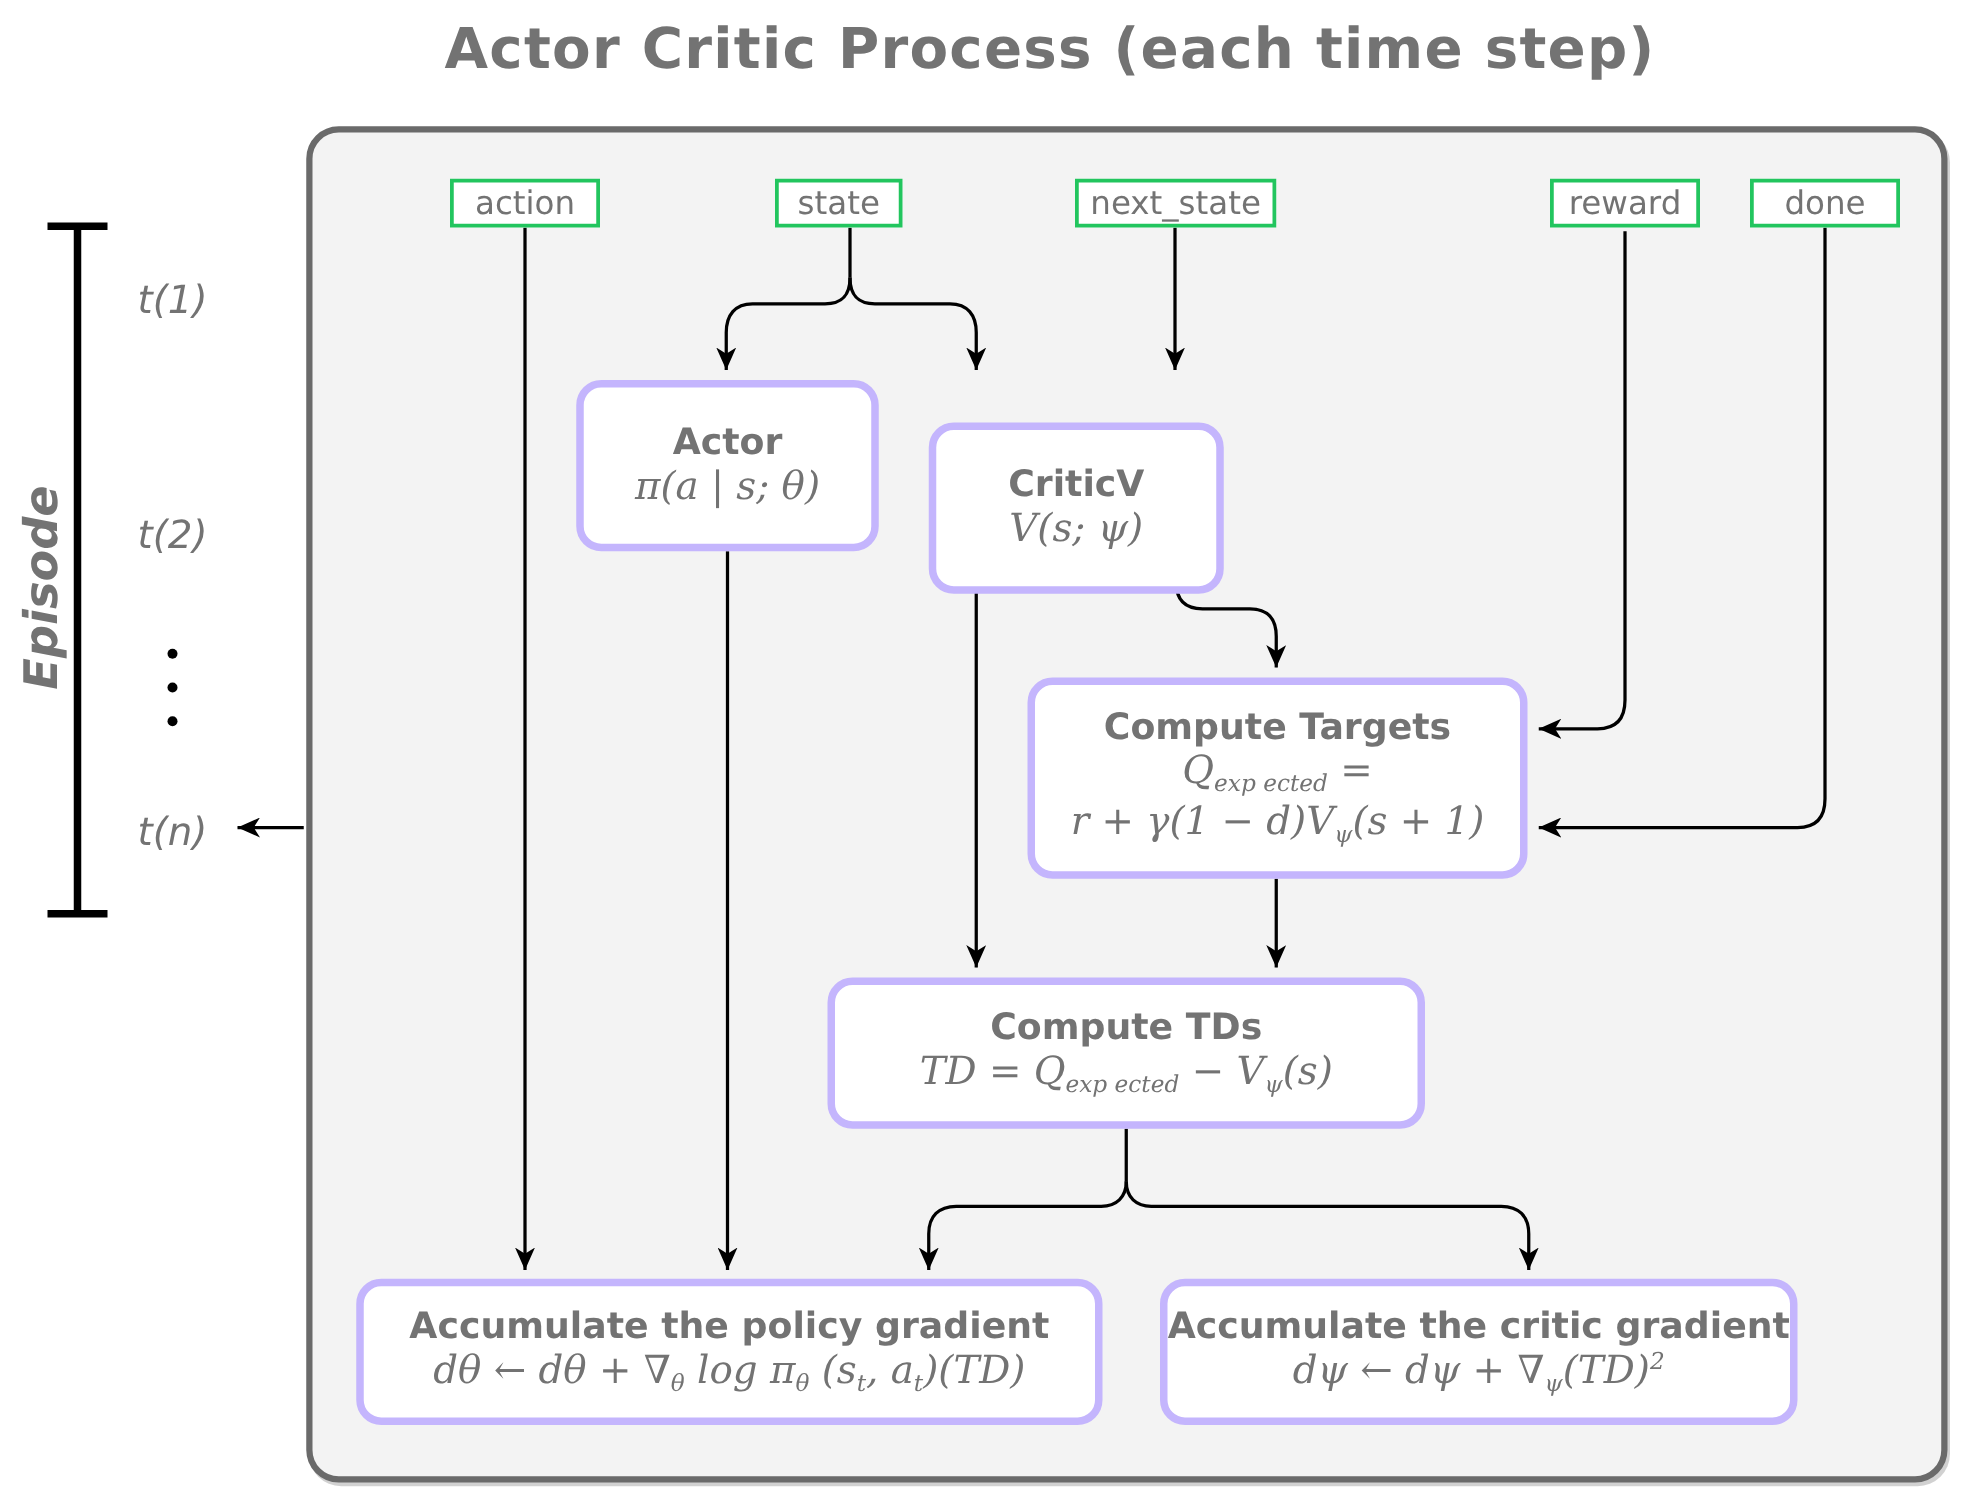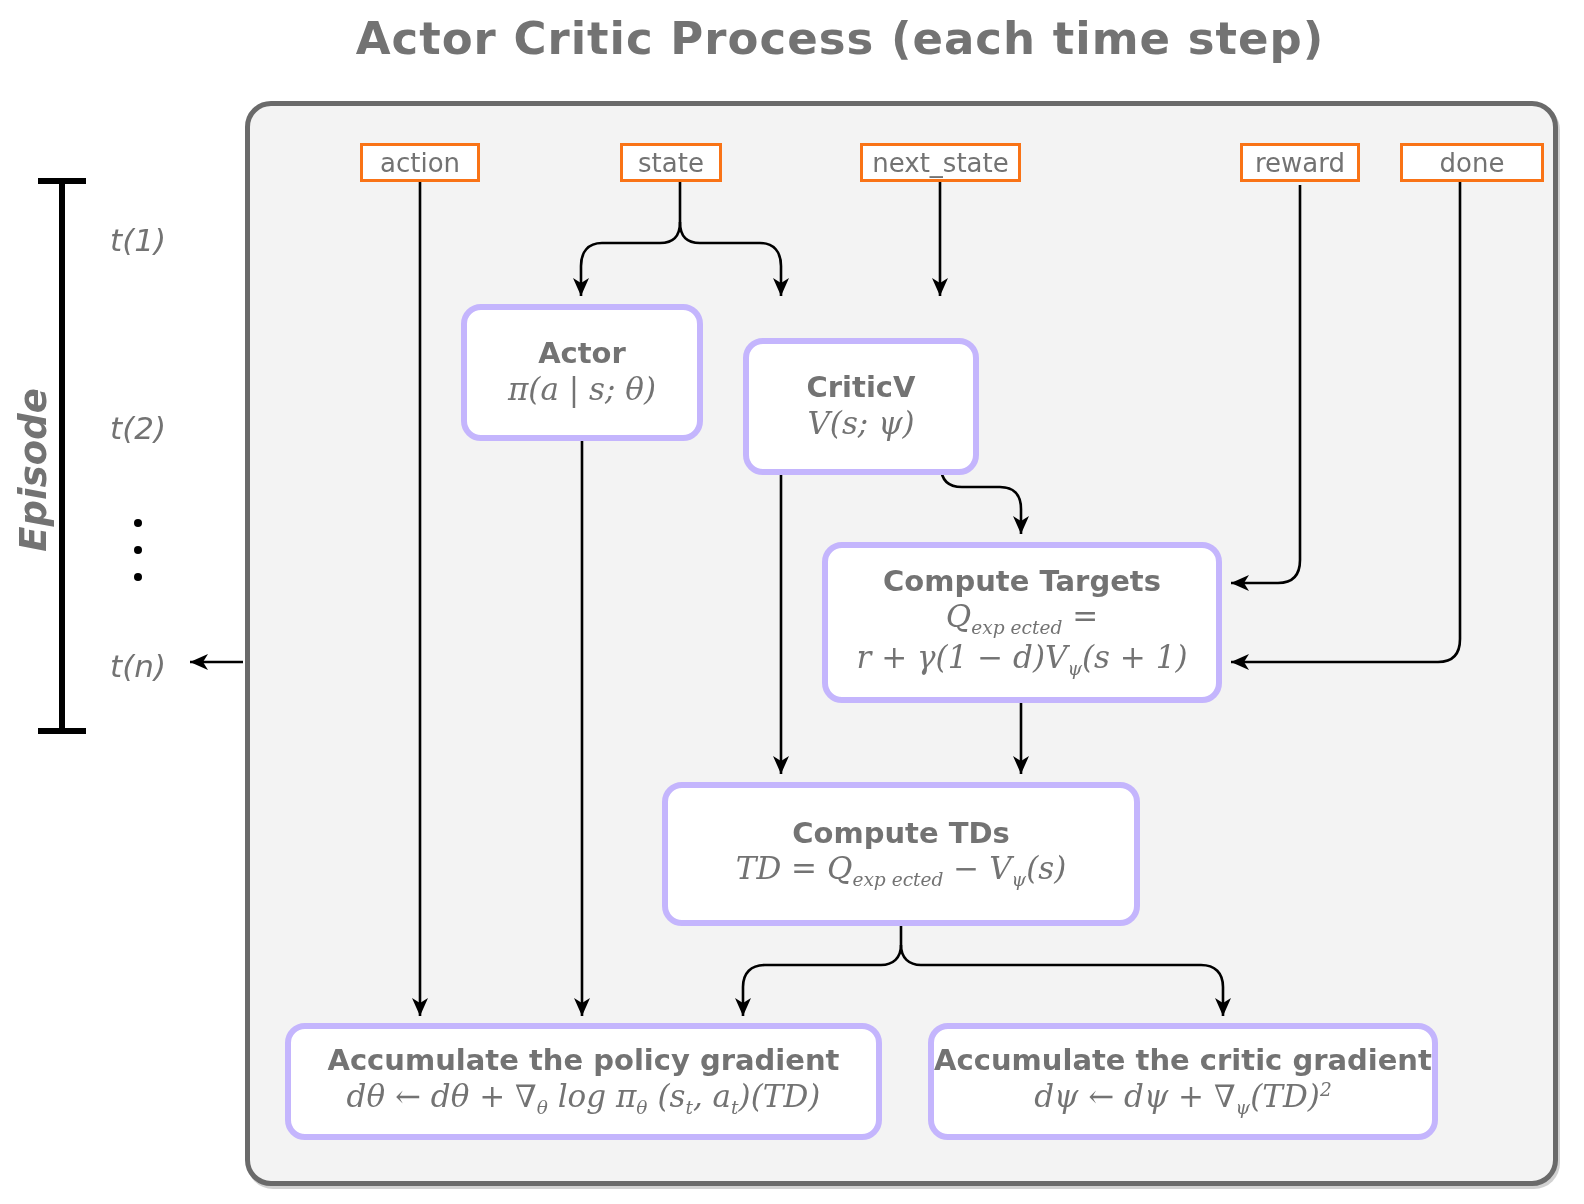--- a/index.html
+++ b/index.html
@@ -9,21 +9,21 @@
 
   
   #title{left:140px;top:12px;width:1400px;text-align:center;font-size:45px;font-weight:bold;letter-spacing:1px;}
 
   
   #panel{left:245px;top:101px;width:1313px;height:1085px;background:#f3f3f3;
          border:5px solid #6a6a6a;border-radius:26px;box-sizing:border-box;
          box-shadow:2px 3px 0 rgba(0,0,0,0.18);}
 
   
-  .inbox{height:39px;background:#ffffff;border:3px solid #f97316;box-sizing:border-box;
+  .inbox{height:39px;background:#ffffff;border:3px solid #22c55e;box-sizing:border-box;
          display:flex;align-items:center;justify-content:center;font-size:26px;z-index:3;}
 
   
   .pbox{background:#ffffff;border:6px solid #c4b5fd;border-radius:20px;box-sizing:border-box;
         display:flex;flex-direction:column;align-items:center;justify-content:center;z-index:3;}
   .pbox .hd{font-weight:bold;font-size:29px;line-height:1.15;}
   .pbox .fm{font-family:"DejaVu Serif",serif;font-style:italic;font-size:31px;line-height:1.2;}
   .fm .sub{font-size:0.6em;vertical-align:-0.35em;}
   .fm .sup{font-size:0.6em;vertical-align:0.6em;}
 
@@ -87,41 +87,41 @@
     </div>
   <div class="abs inbox" style="left:620px;top:143px;width:102px;">
     <span>state</span>
     </div>
   <div class="abs inbox" style="left:860px;top:143px;width:161px;">
     <span>next_state</span>
     </div>
   <div class="abs inbox" style="left:1240px;top:143px;width:120px;">
     <span>reward</span>
     </div>
-  <div class="abs inbox" style="left:1400px;top:143px;width:144px;">
+  <div class="abs inbox" style="left:1400px;top:143px;width:120px;">
     <span>done</span>
     </div>
 
   <div class="abs pbox" style="left:461px;top:304px;width:242px;height:137px;">
     <div class="hd">Actor</div>
     <div class="fm">π(a | s; θ)</div>
   </div>
 
   <div class="abs pbox" style="left:743px;top:304px;width:236px;height:137px;margin-top:34px;">
     <div class="hd">CriticV</div>
     <div class="fm">V(s; ψ)</div>
   </div>
 
   <div class="abs pbox" style="left:822px;top:542px;width:400px;height:161px;">
     <div class="hd">Compute Targets</div>
     <div class="fm"><span>Q</span><span class="sub">exp ected</span><span> =</span></div>
     <div class="fm"><span>r + γ(1 − d)V</span><span class="sub">ψ</span><span>(s + 1)</span></div>
   </div>
 
-  <div class="abs pbox" style="left:662px;top:782px;width:478px;height:144px;">
+  <div class="abs pbox" style="left:662px;top:782px;width:478px;height:121px;">
     <div class="hd">Compute TDs</div>
     <div class="fm"><span>TD = Q</span><span class="sub">exp ected</span><span> − V</span><span class="sub">ψ</span><span>(s)</span></div>
   </div>
 
   <div class="abs pbox" style="left:285px;top:1023px;width:597px;height:117px;">
     <div class="hd">Accumulate the policy gradient</div>
     <div class="fm"><span>dθ ← dθ + ∇</span><span class="sub">θ</span><span> log π</span><span class="sub">θ</span><span> (s</span><span class="sub">t</span><span>, a</span><span class="sub">t</span><span>)(TD)</span></div>
   </div>
 
   <div class="abs pbox" style="left:928px;top:1023px;width:510px;height:117px;">

